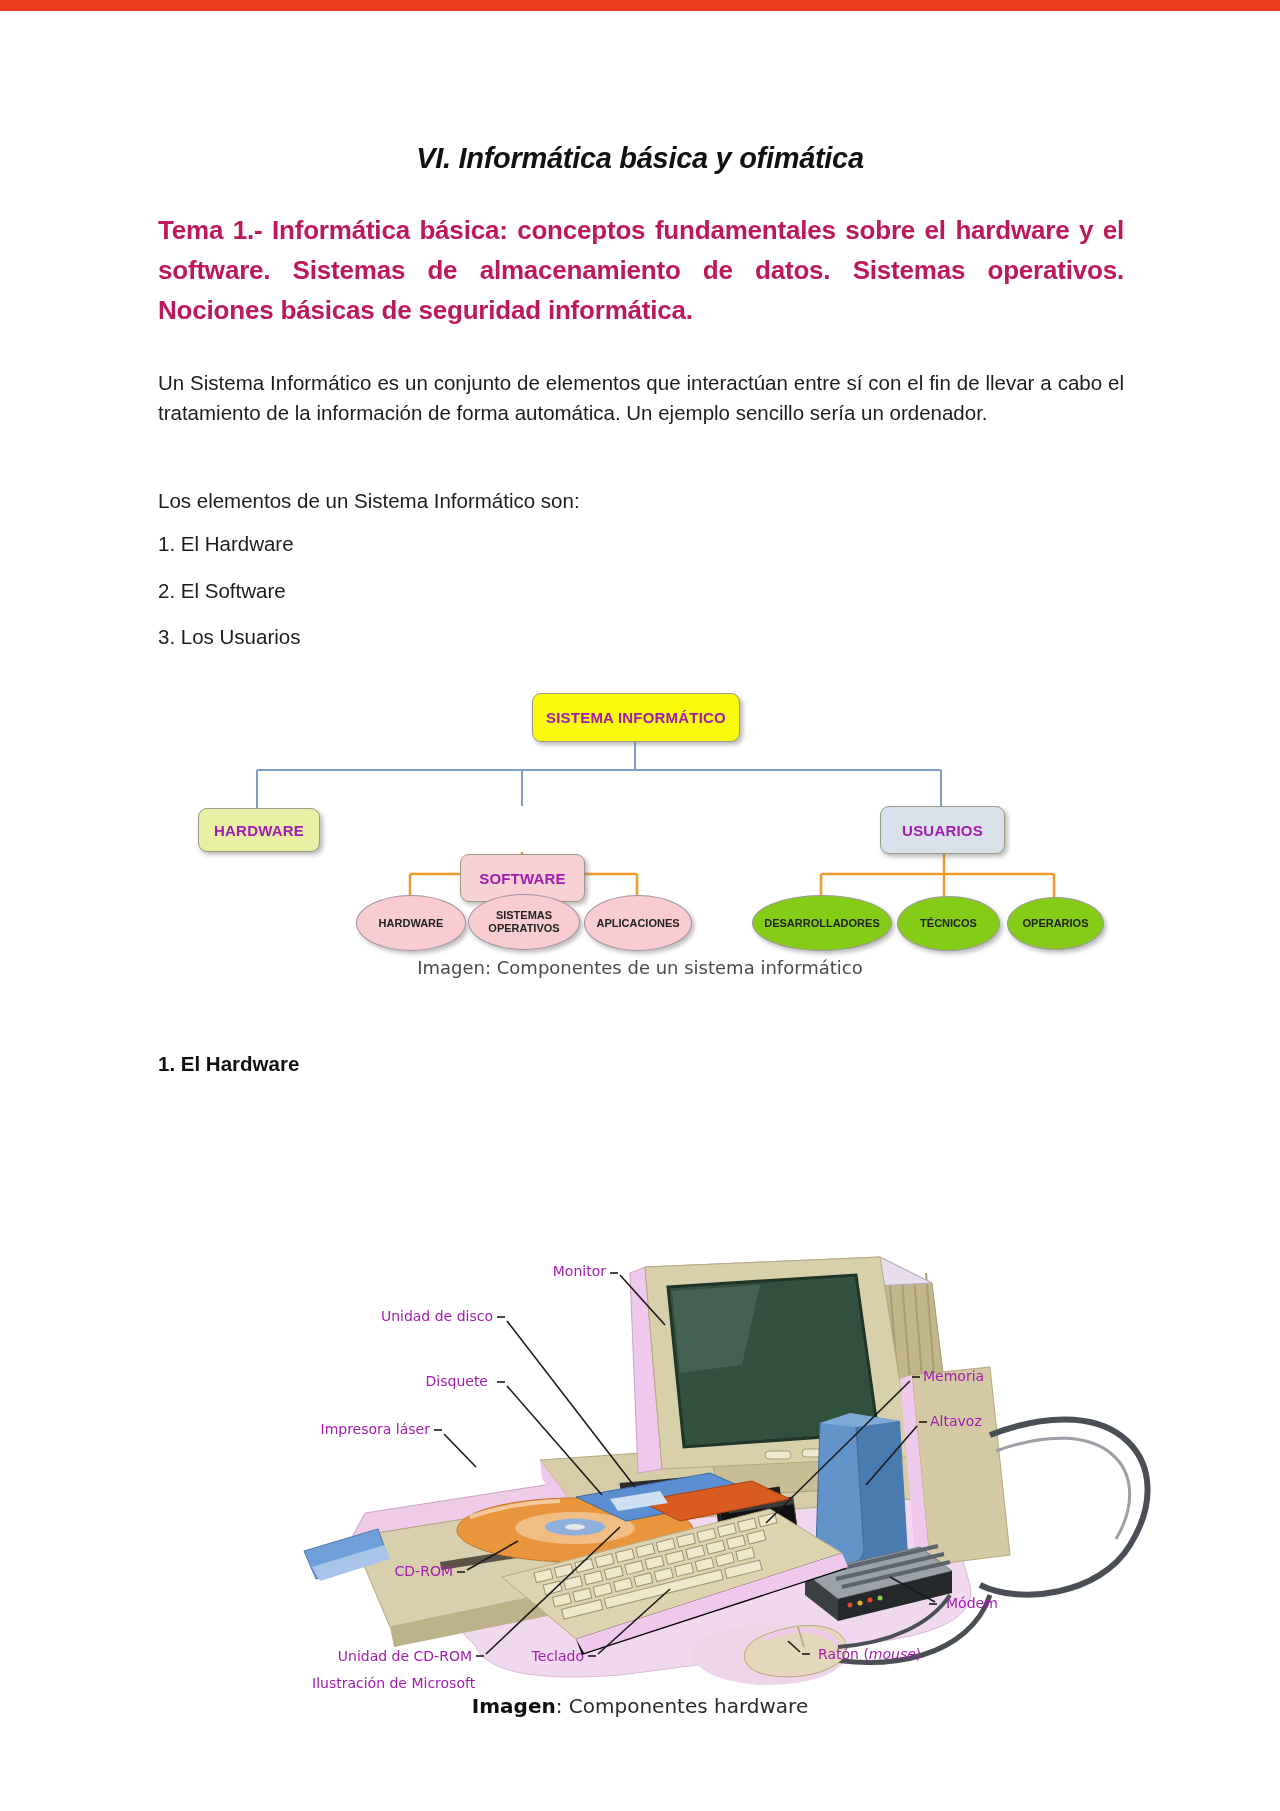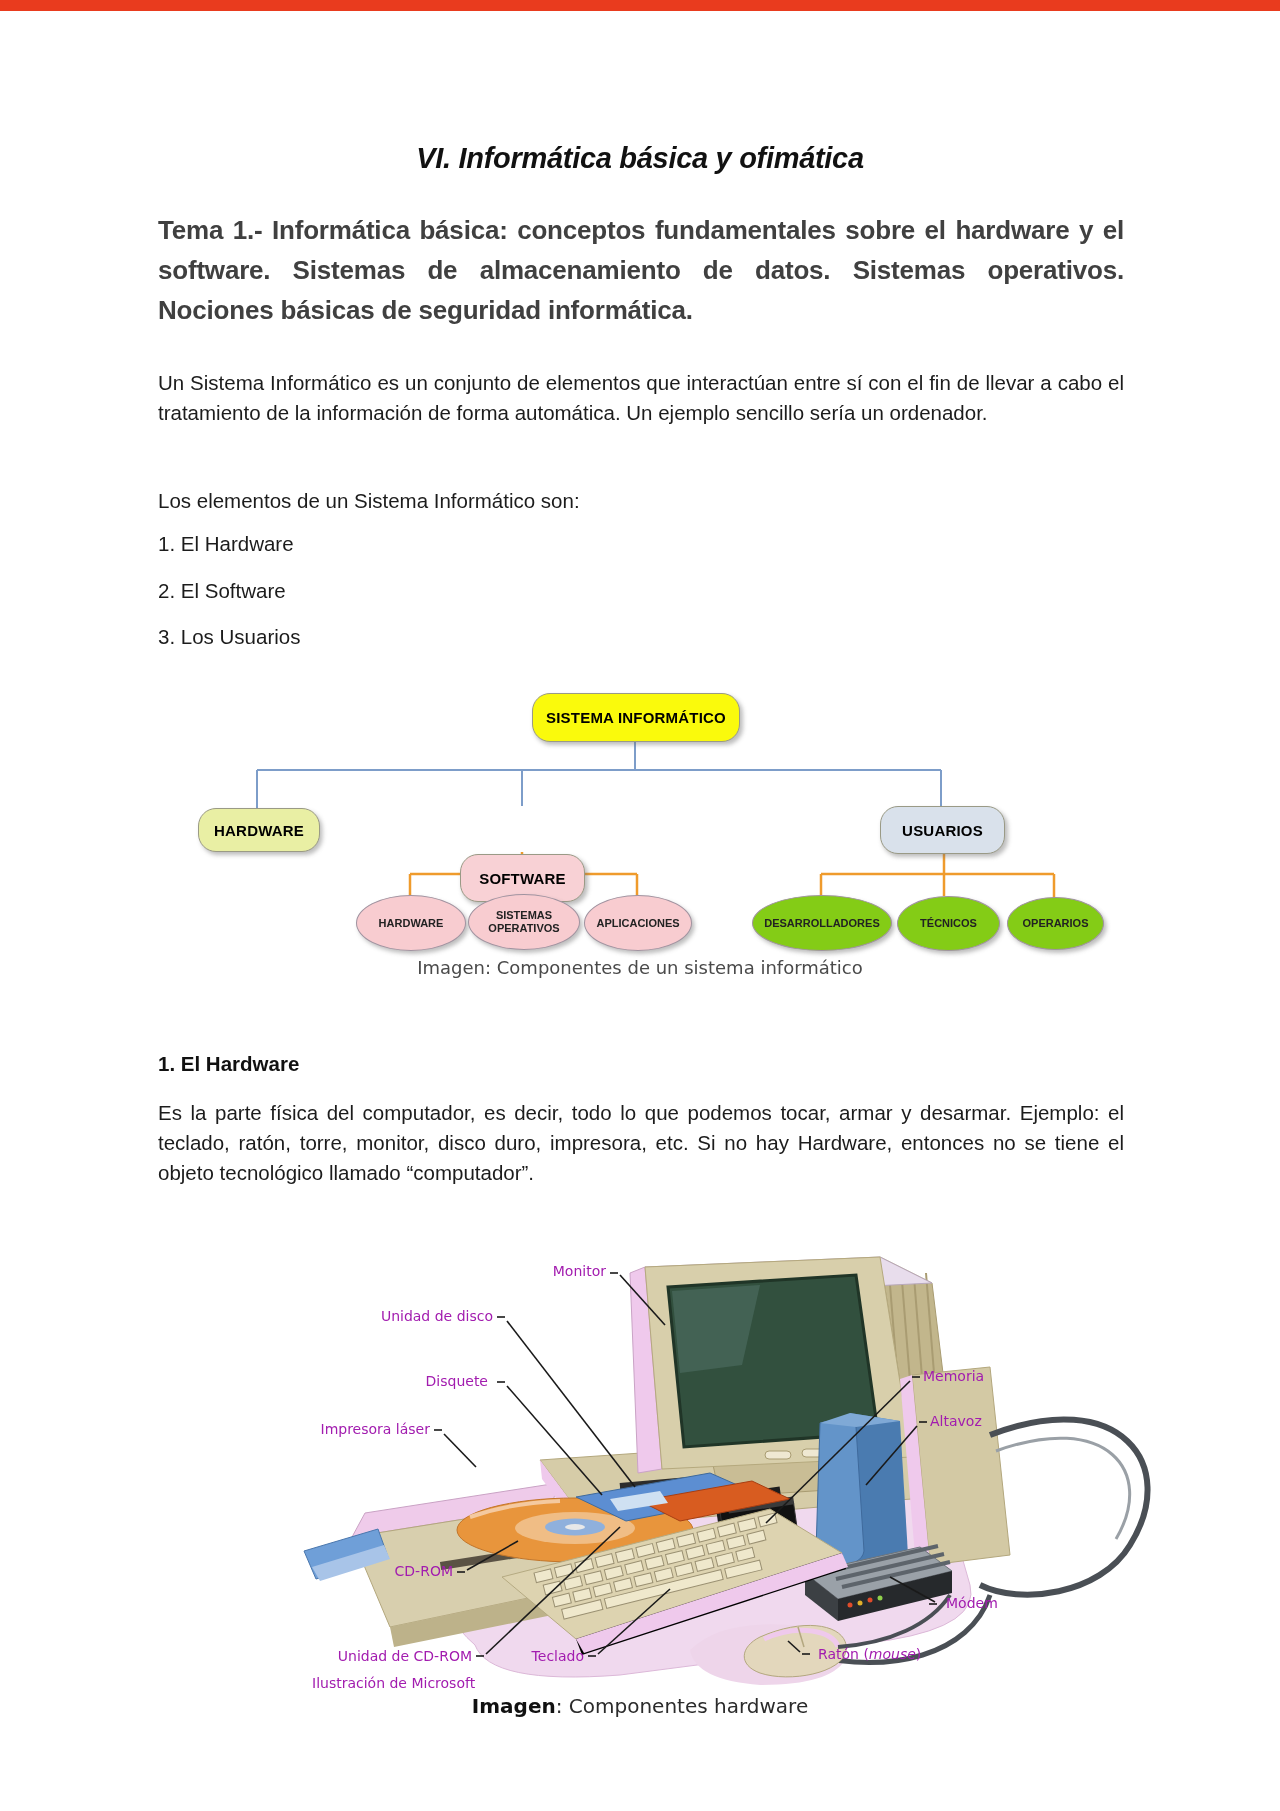--- a/index.html
+++ b/index.html
@@ -8,40 +8,40 @@
     background:#ffffff;overflow:hidden;
     font-family:"Liberation Sans",sans-serif;color:#1a1a1a;
   }
   .topbar{position:absolute;left:0;top:0;width:1280px;height:11px;background:#e93b1e;}
   .doc-title{
     position:absolute;left:0;top:142px;width:1280px;text-align:center;
     font-size:29px;font-weight:bold;color:#111;letter-spacing:-0.3px;font-style:italic;
   }
   .tema-heading{
     position:absolute;left:158px;top:210px;width:966px;
-    font-size:26px;font-weight:bold;line-height:40px;color:#404040;
+    font-size:26px;font-weight:bold;line-height:40px;color:#be185d;
     text-align:justify;letter-spacing:-0.2px;
   }
   .body-par{
     position:absolute;left:158px;width:966px;
     font-size:20.5px;line-height:30px;text-align:justify;color:#1c1c1c;
   }
   .p1{top:368px;}
   .p2{top:486px;text-align:left;}
   .list-item{position:absolute;left:158px;font-size:20.5px;color:#1c1c1c;}
   .li1{top:532px;}.li2{top:579px;}.li3{top:625px;}
 
   
   .diagram{position:absolute;left:0;top:680px;width:1280px;height:310px;}
   .diagram svg{position:absolute;left:0;top:0;}
   .nodebox{
     position:absolute;display:flex;align-items:center;justify-content:center;
-    border:1px solid #9a9a86;border-radius:18px;
+    border:1px solid #9a9a86;border-radius:9px;
     box-shadow:2.5px 3px 4px rgba(110,110,110,0.45);
-    font-weight:bold;font-size:15px;color:#000000;letter-spacing:0.2px;
+    font-weight:bold;font-size:15px;color:#a21caf;letter-spacing:0.2px;
     font-family:"Liberation Sans",sans-serif;
   }
   .root-box{left:532px;top:13px;width:206px;height:47px;background:#fafa0c;}
   .hw-box{left:198px;top:128px;width:120px;height:42px;background:#e9efa4;}
   .sw-box{left:460px;top:126px;width:123px;height:46px;background:#f8d1d5;margin-top:48px;}
   .us-box{left:880px;top:126px;width:123px;height:46px;background:#d9e1eb;}
   .ellipse{
     position:absolute;display:flex;align-items:center;justify-content:center;
     border:1px solid #a093a0;border-radius:50%;
     box-shadow:2.5px 3px 4px rgba(110,110,110,0.45);
@@ -137,21 +137,20 @@
     <div class="ellipse el-pink el-sistemas">SISTEMAS OPERATIVOS</div>
     <div class="ellipse el-pink el-aplicaciones">APLICACIONES</div>
     <div class="ellipse el-blue el-desarrolladores">DESARROLLADORES</div>
     <div class="ellipse el-blue el-tecnicos">TÉCNICOS</div>
     <div class="ellipse el-blue el-operarios">OPERARIOS</div>
   </div>
 
   <div class="caption1">Imagen: Componentes de un sistema informático</div>
 
   <div class="hw-heading">1. El Hardware</div>
-  <div class="body-par p3">Es la parte física del computador, es decir, todo lo que podemos tocar, armar y desarmar. Ejemplo: el teclado, ratón, torre, monitor, disco duro, impresora, etc. Si no hay Hardware, entonces no se tiene el objeto tecnológico llamado “computador”.</div>
 
   <div class="illus">
     <svg width="900" height="450" viewBox="0 0 900 450">
 
       <path d="M160 330 Q120 300 190 285 L560 230 Q640 225 660 260 L680 330 Q690 370 600 385 L330 420 Q200 430 185 390 Q150 360 160 330 Z" fill="#f0d9ee" stroke="#dcb8d8" stroke-width="1"></path>
       <path d="M400 395 Q430 365 500 370 Q560 375 555 405 Q540 430 470 430 Q405 425 400 395 Z" fill="#eed5ea"></path>
 
       <g>
         <polygon points="62,282 262,250 268,228 75,258" fill="#efcbea" stroke="#c9a2c4" stroke-width="1"></polygon>
         <polygon points="62,282 262,250 300,330 100,372" fill="#d8cfae" stroke="#b3a77d" stroke-width="1"></polygon>

